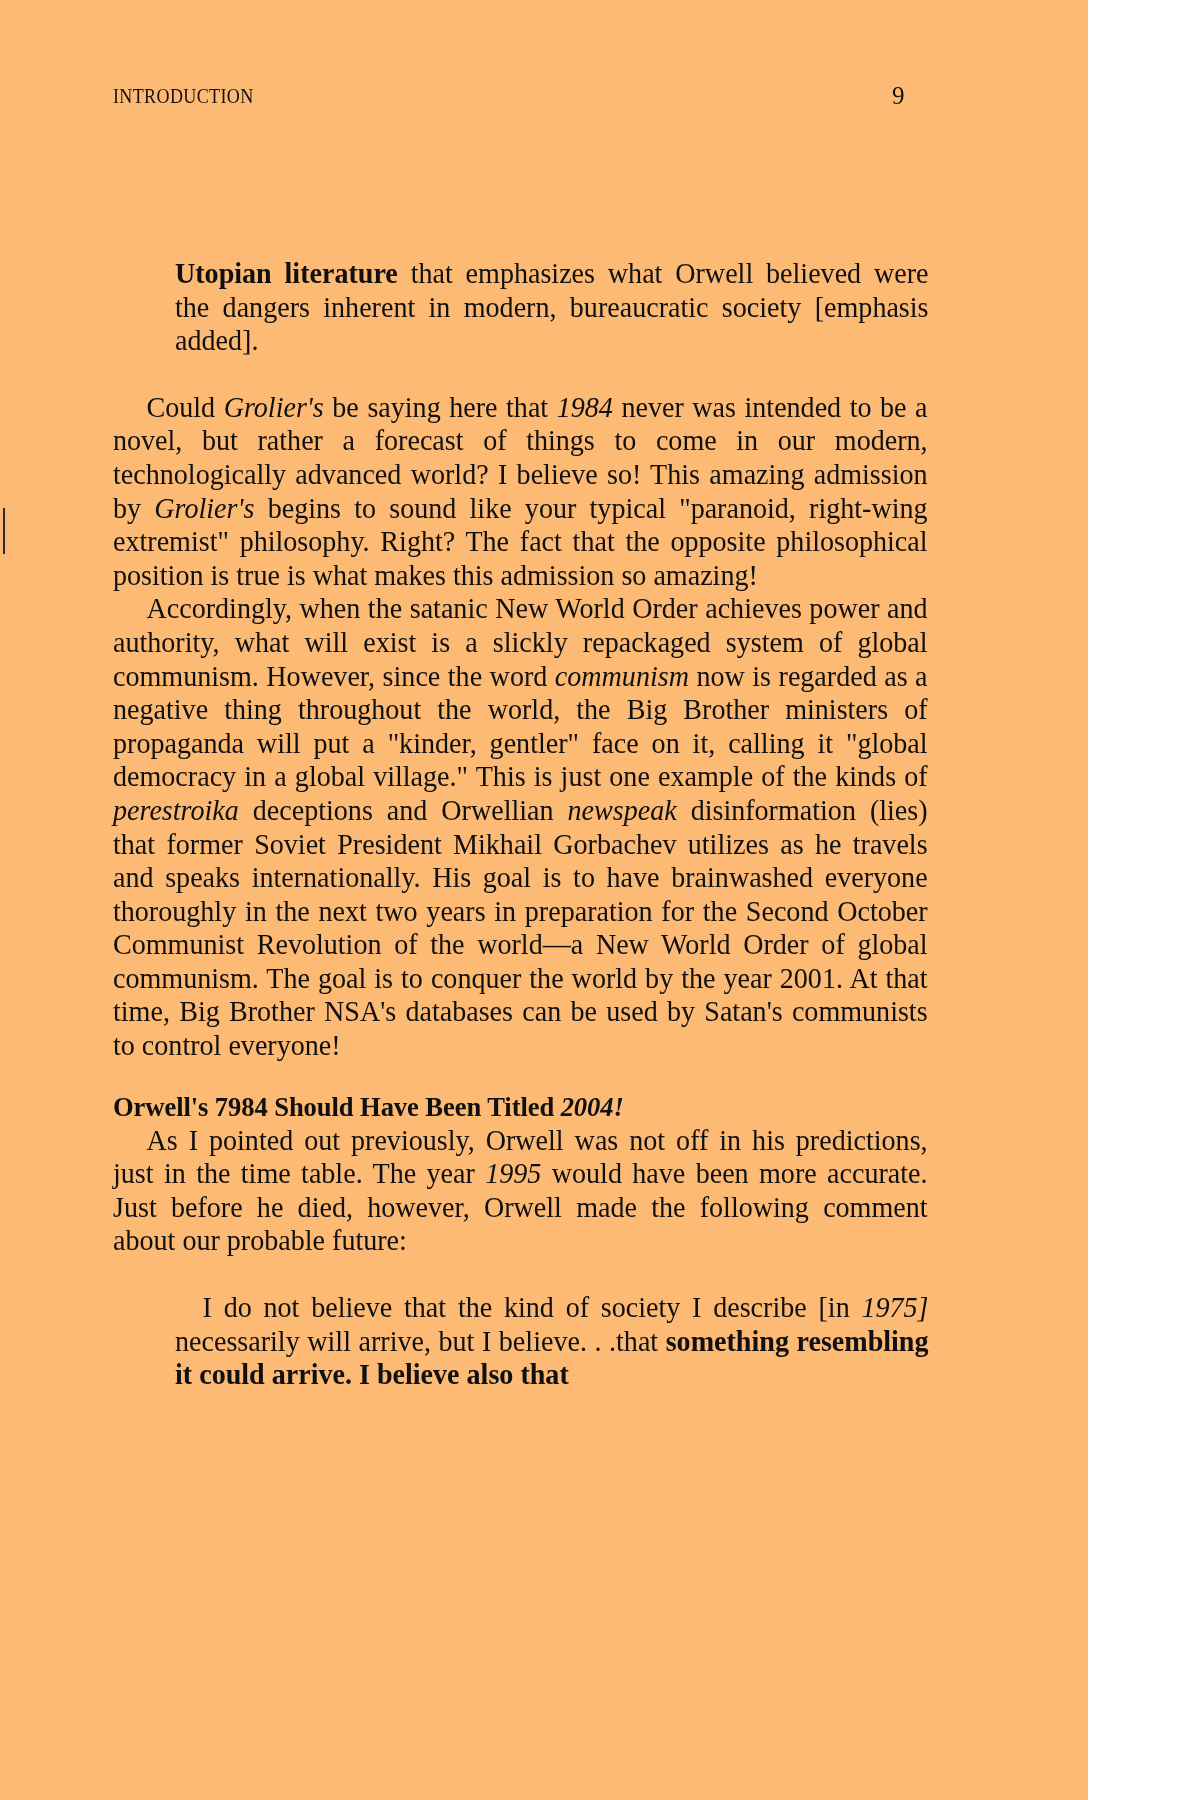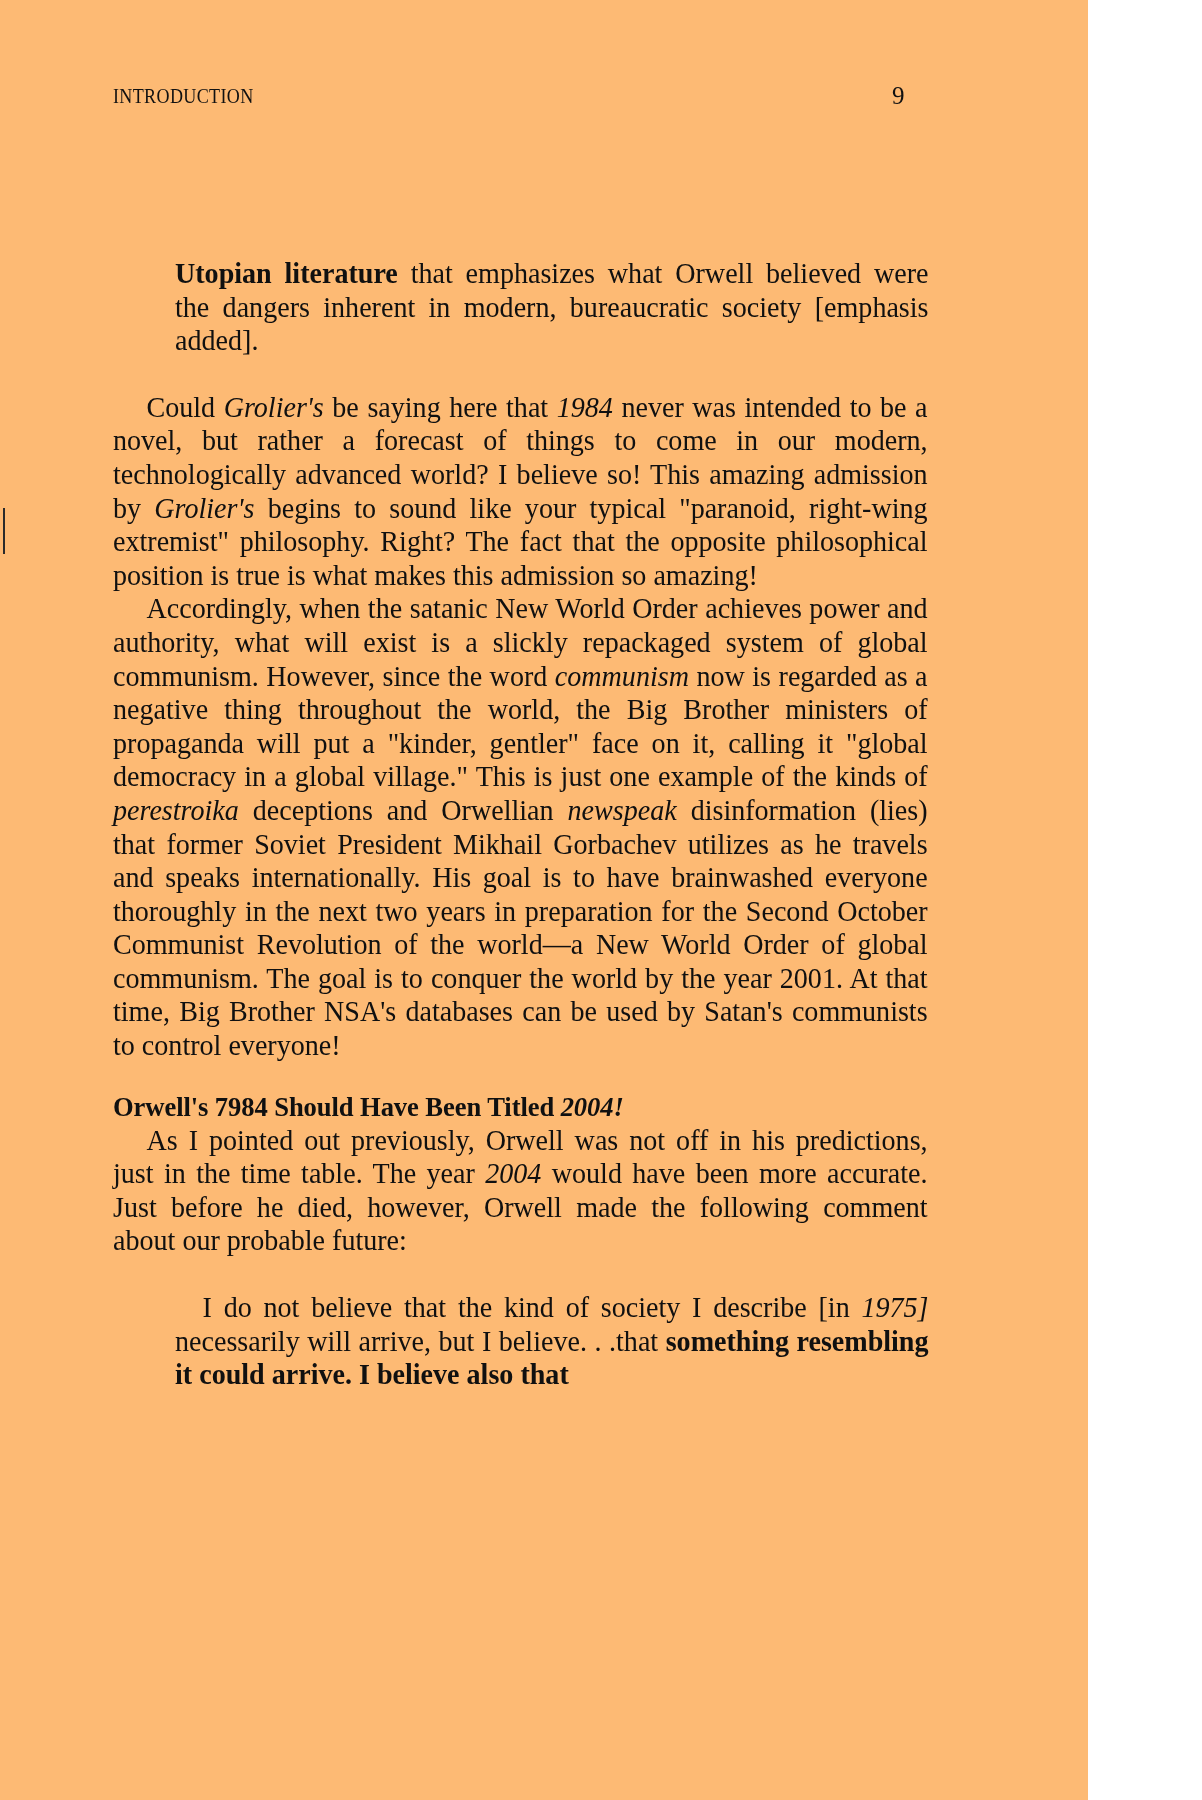--- a/index.html
+++ b/index.html
@@ -136,18 +136,18 @@
   <div class="column">
 
     <p class="blockquote"><b>Utopian literature</b><span> that emphasizes what Orwell believed were the dangers inherent in modern, bureaucratic society [emphasis added].</span></p>
 
     <p class="body-indent spaced-before"><span>Could </span><i>Grolier's</i><span> be saying here that </span><i>1984</i><span> never was intended to be a novel, but rather a forecast of things to come in our modern, technologically advanced world? I believe so! This amazing admission by </span><i>Grolier's</i><span> begins to sound like your typical "paranoid, right-wing extremist" philosophy. Right? The fact that the opposite philosophical position is true is what makes this admission so amazing!</span></p>
 
     <p class="body-indent"><span>Accordingly, when the satanic New World Order achieves power and authority, what will exist is a slickly repackaged system of global communism. However, since the word </span><i>communism</i><span> now is regarded as a negative thing throughout the world, the Big Brother ministers of propaganda will put a "kinder, gentler" face on it, calling it "global democracy in a global village." This is just one example of the kinds of </span><i>perestroika</i><span> deceptions and Orwellian </span><i>newspeak</i><span> disinformation (lies) that former Soviet President Mikhail Gorbachev utilizes as he travels and speaks internationally. His goal is to have brainwashed everyone thoroughly in the next two years in preparation for the Second October Communist Revolution of the world—a New World Order of global communism. The goal is to conquer the world by the year 2001. At that time, Big Brother NSA's databases can be used by Satan's communists to control everyone!</span></p>
 
     <p class="section-heading"><span>Orwell's 7984 Should Have Been Titled </span><i>2004!</i></p>
 
-    <p class="body-indent"><span>As I pointed out previously, Orwell was not off in his predictions, just in the time table. The year </span><i>2004</i><span> would have been more accurate. Just before he died, however, Orwell made the following comment about our probable future:</span></p>
+    <p class="body-indent"><span>As I pointed out previously, Orwell was not off in his predictions, just in the time table. The year </span><i>1995</i><span> would have been more accurate. Just before he died, however, Orwell made the following comment about our probable future:</span></p>
 
     <p class="blockquote spaced-before"><span style="padding-left:28px">I do not believe that the kind of society I describe [in </span><i>1975]</i><span> necessarily will arrive, but I believe. . .that </span><b>something resembling it could arrive. I believe also that</b></p>
 
   </div>
 </div>
 
 </body></html>

